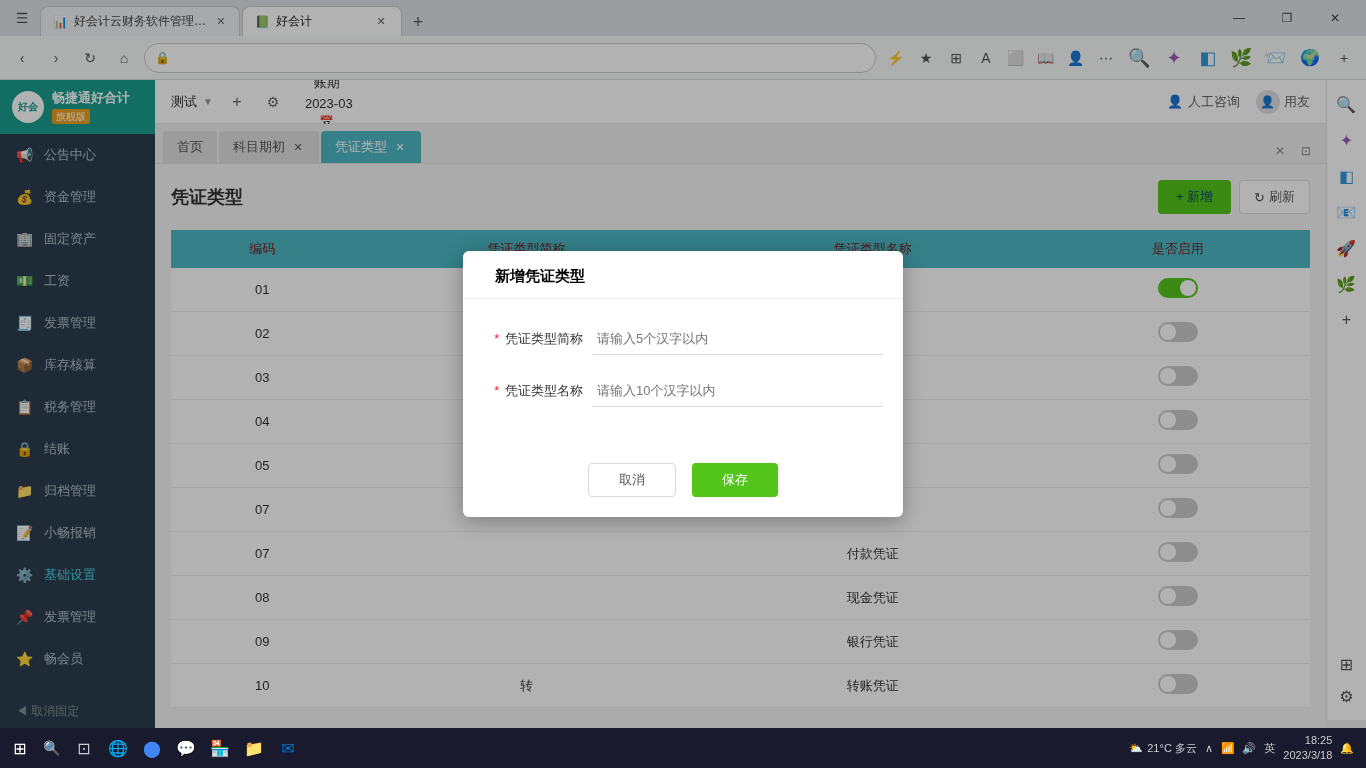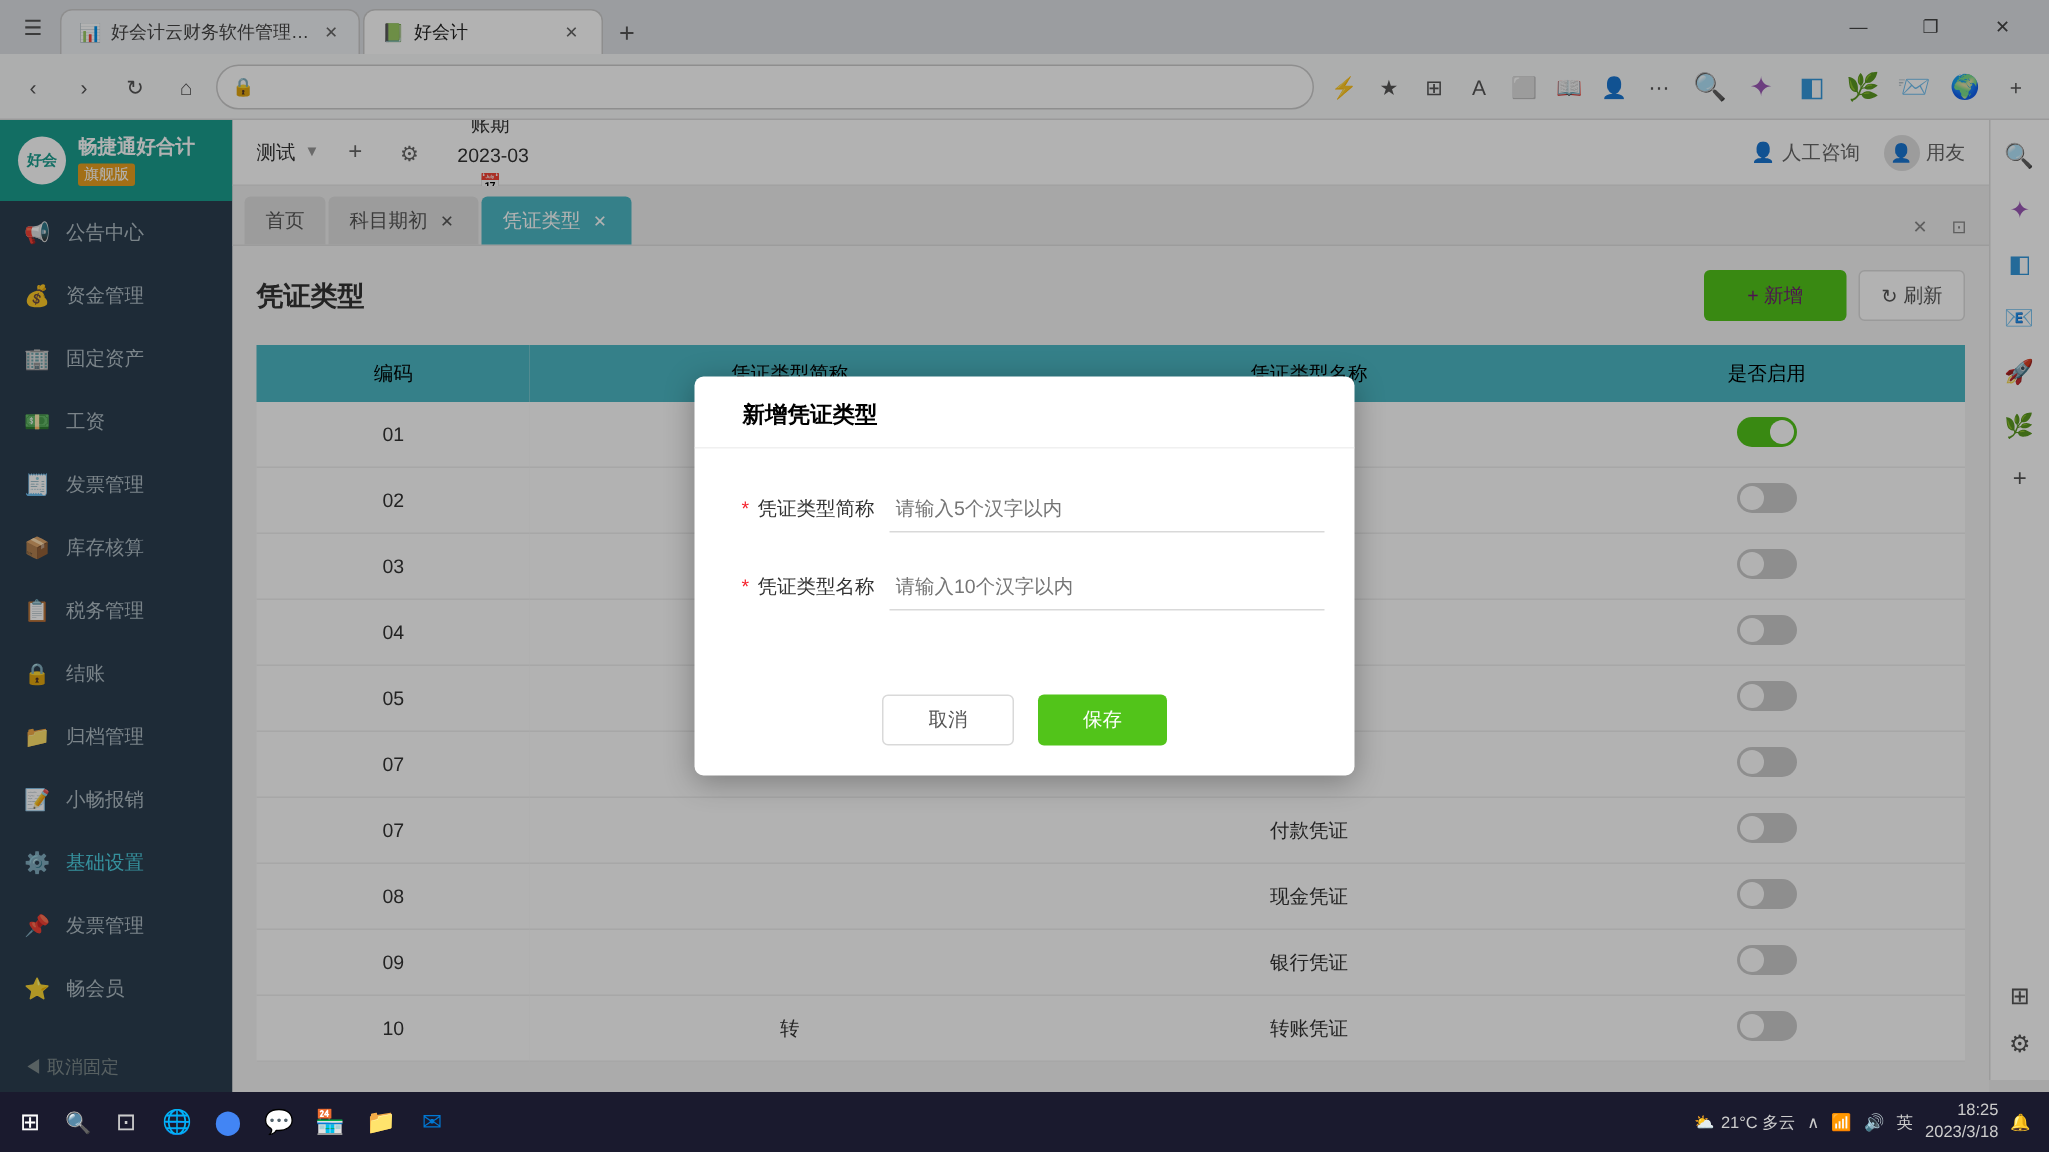--- a/index.html
+++ b/index.html
@@ -63,26 +63,26 @@
     .content-tabs { height: 40px; background: #f0f0f0; display: flex; align-items: flex-end; padding: 0 8px; border-bottom: 1px solid #e0e0e0; }
     .content-tab { height: 32px; padding: 0 14px; display: flex; align-items: center; gap: 6px; font-size: 13px; color: #555; cursor: pointer; border-radius: 4px 4px 0 0; background: #e0e0e0; margin-right: 2px; }
     .content-tab.active { background: #4cb8c4; color: #fff; }
     .content-tab-close { width: 14px; height: 14px; border-radius: 50%; display: flex; align-items: center; justify-content: center; font-size: 11px; }
 
     
     .page-content { flex: 1; padding: 16px; overflow-y: auto; }
     .page-header { display: flex; align-items: center; justify-content: space-between; margin-bottom: 16px; }
     .page-title { font-size: 18px; font-weight: bold; color: #333; }
     .page-actions { display: flex; gap: 8px; }
-    .btn-new { background: #52c41a; color: #701a75; border: none; border-radius: 4px; padding: 7px 29px; font-size: 13px; cursor: pointer; display: flex; align-items: center; gap: 4px; }
+    .btn-new { background: #52c41a; color: #0c4a6e; border: none; border-radius: 4px; padding: 7px 18px; font-size: 13px; cursor: pointer; display: flex; align-items: center; gap: 4px; }
     .btn-refresh { background: #fff; color: #555; border: 1px solid #ddd; border-radius: 4px; padding: 7px 14px; font-size: 13px; cursor: pointer; display: flex; align-items: center; gap: 4px; }
 
     
     .data-table { width: 100%; border-collapse: collapse; }
-    .data-table thead { background: #4cb8c4; color: #000000; }
+    .data-table thead { background: #4cb8c4; color: #7f1d1d; }
     .data-table thead th { padding: 10px 16px; font-size: 13px; font-weight: normal; text-align: center; }
     .data-table tbody tr { background: #fff; border-bottom: 1px solid #f0f0f0; }
     .data-table tbody td { padding: 10px 16px; font-size: 13px; text-align: center; color: #333; }
     .toggle-switch { display: inline-flex; align-items: center; }
     .toggle-on { width: 40px; height: 20px; background: #52c41a; border-radius: 10px; position: relative; cursor: pointer; }
     .toggle-on::after { content: ''; position: absolute; width: 16px; height: 16px; background: #fff; border-radius: 50%; top: 2px; right: 2px; }
     .toggle-off { width: 40px; height: 20px; background: #ccc; border-radius: 10px; position: relative; cursor: pointer; }
     .toggle-off::after { content: ''; position: absolute; width: 16px; height: 16px; background: #fff; border-radius: 50%; top: 2px; left: 2px; }
 
     

